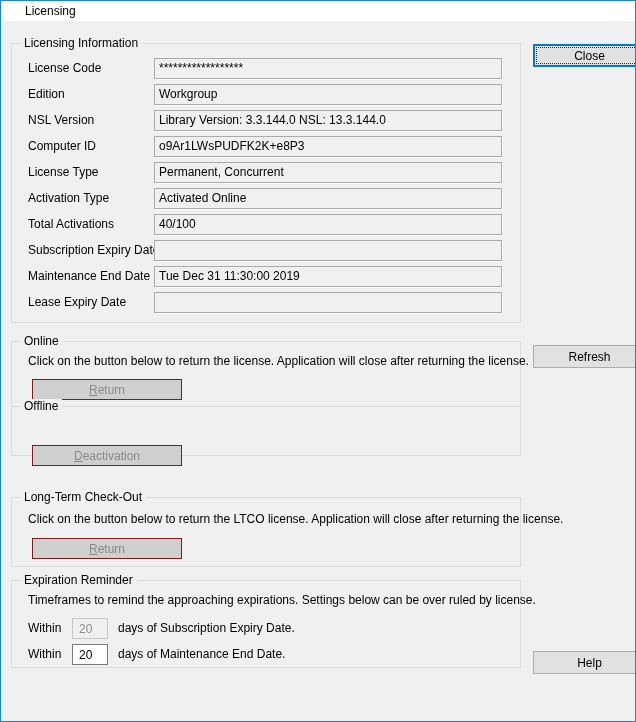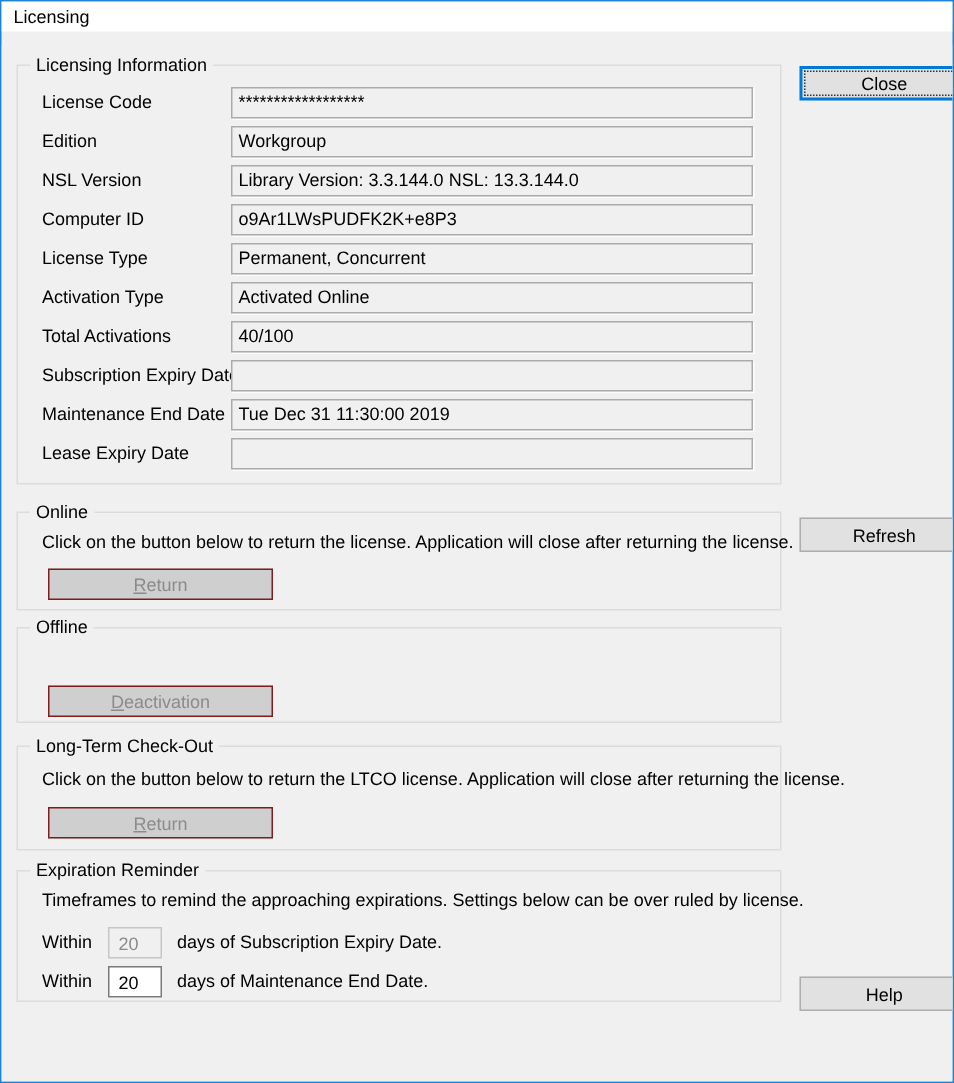--- a/index.html
+++ b/index.html
@@ -10,21 +10,21 @@
     position: relative;
     width: 636px; height: 722px;
     border: 1px solid #1a82d8;
     background: #f0f0f0;
     font-size: 12px; color: #000;
     overflow: hidden;
   }
   .titlebar {
     height: 20px; background: #ffffff;
     display: flex; align-items: center;
-    padding-left: 8px; font-size: 12px; color: #000;
+    padding-left: 24px; font-size: 12px; color: #000;
   }
   .client { position: absolute; left: 0; top: 29px; right: 0; bottom: 0; background: #f0f0f0; }
 
   .groupbox {
     position: absolute; left: 10px; width: 510px;
     border: 1px solid #dcdcdc;
   }
   .groupbox > .group-title {
     position: absolute; top: -8px; left: 8px;
     background: #f0f0f0; padding: 0 4px; color: #000;
@@ -142,21 +142,21 @@
     </div>
 
     <div class="groupbox" style="top:311px; height:66px;">
       <span class="group-title">Online</span>
       <div class="group-desc" style="top:12px;">Click on the button below to return the license. Application will close after returning the license.</div>
       <button class="btn btn-disabled" style="left:20px; top:37px;" disabled="">
         <span class="mnemonic">Return</span>
       </button>
     </div>
 
-    <div class="groupbox" style="top:388px; height:64px;padding-left:48px;">
+    <div class="groupbox" style="top:376px; height:50px;padding-left:48px;">
       <span class="group-title">Offline</span>
       <button class="btn btn-disabled" style="left:20px; top:38px;" disabled="">
         <span class="mnemonic">Deactivation</span>
       </button>
     </div>
 
     <div class="groupbox" style="top:467px; height:70px;">
       <span class="group-title">Long-Term Check-Out</span>
       <div class="group-desc" style="top:14px;">Click on the button below to return the LTCO license. Application will close after returning the license.</div>
       <button class="btn btn-disabled" style="left:20px; top:40px;" disabled="">

